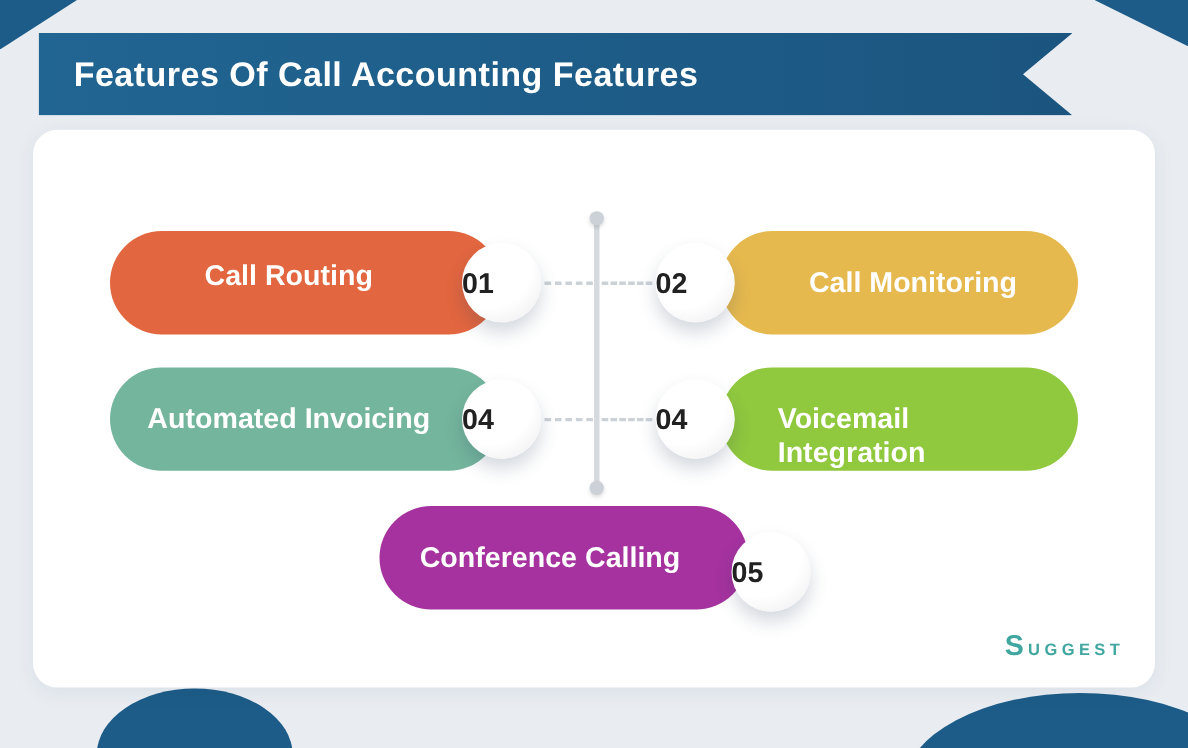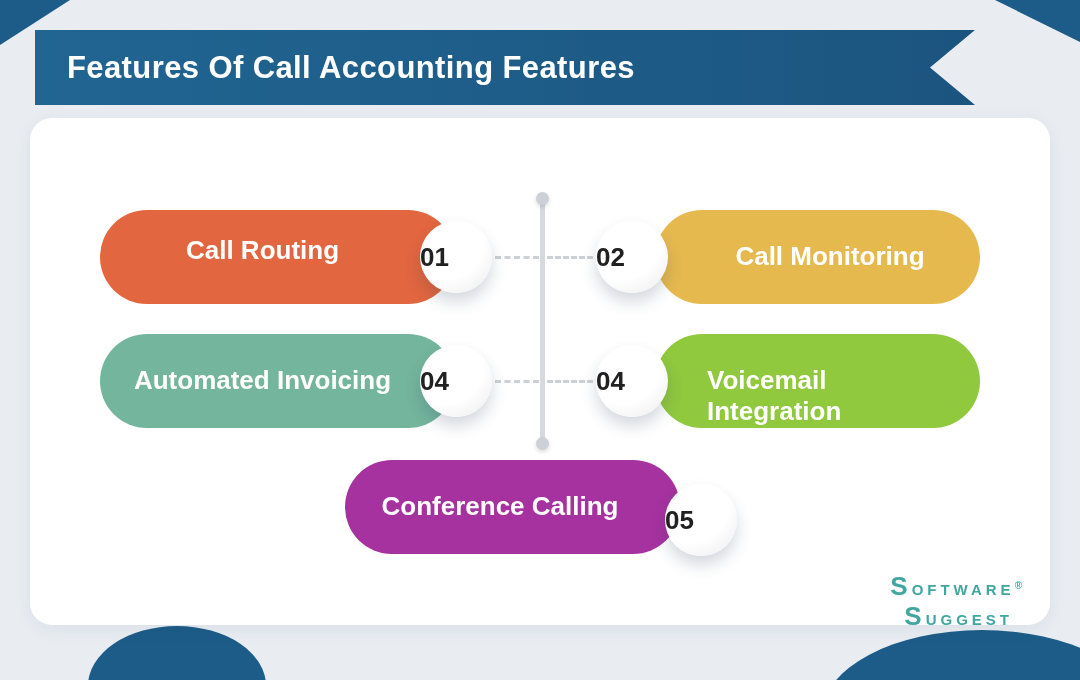--- a/index.html
+++ b/index.html
@@ -163,17 +163,16 @@
     <span>04</span>
   </div>
   <div class="badge badge-4">
     <span>04</span>
   </div>
   <div class="badge badge-5">
     <span>05</span>
   </div>
 
   <div class="logo">
-    <div class="logo-line"><span>Software</span><span class="logo-reg">®</span></div>
     <div class="logo-line logo-line-2"><span>Suggest</span></div>
   </div>
 
 </div>
 
 </body></html>

